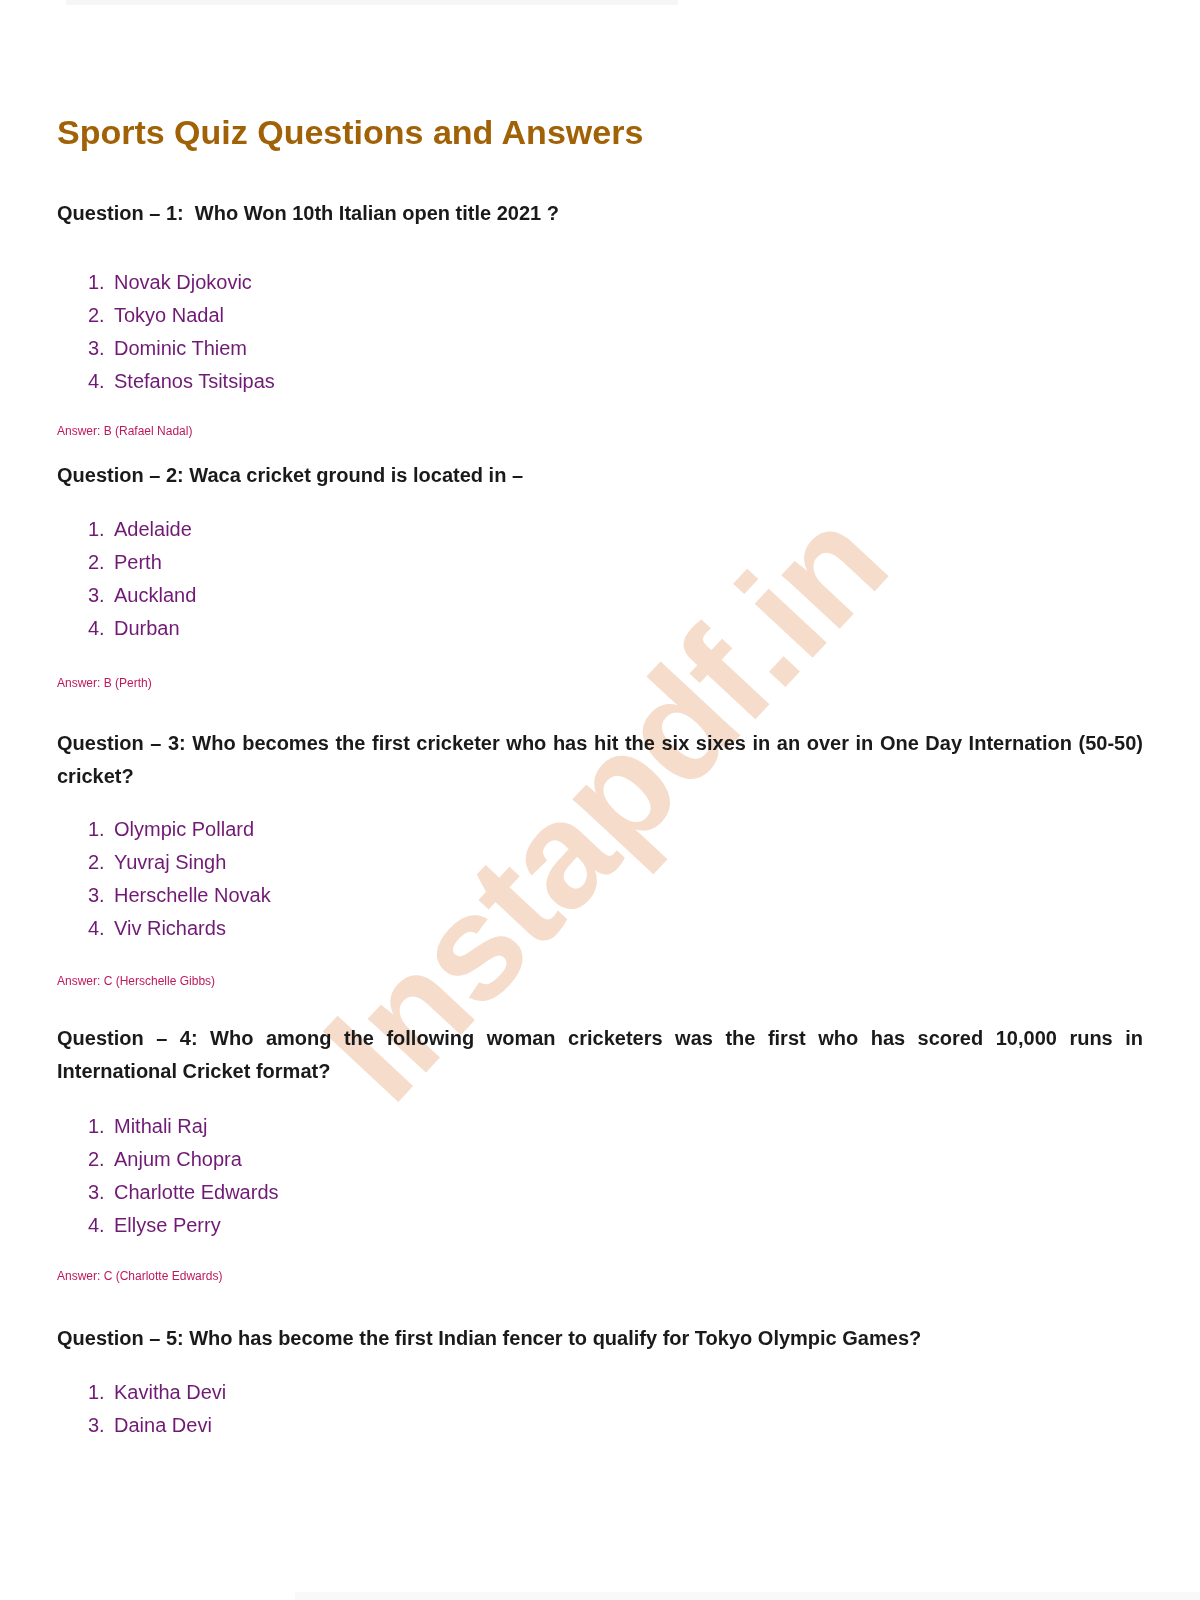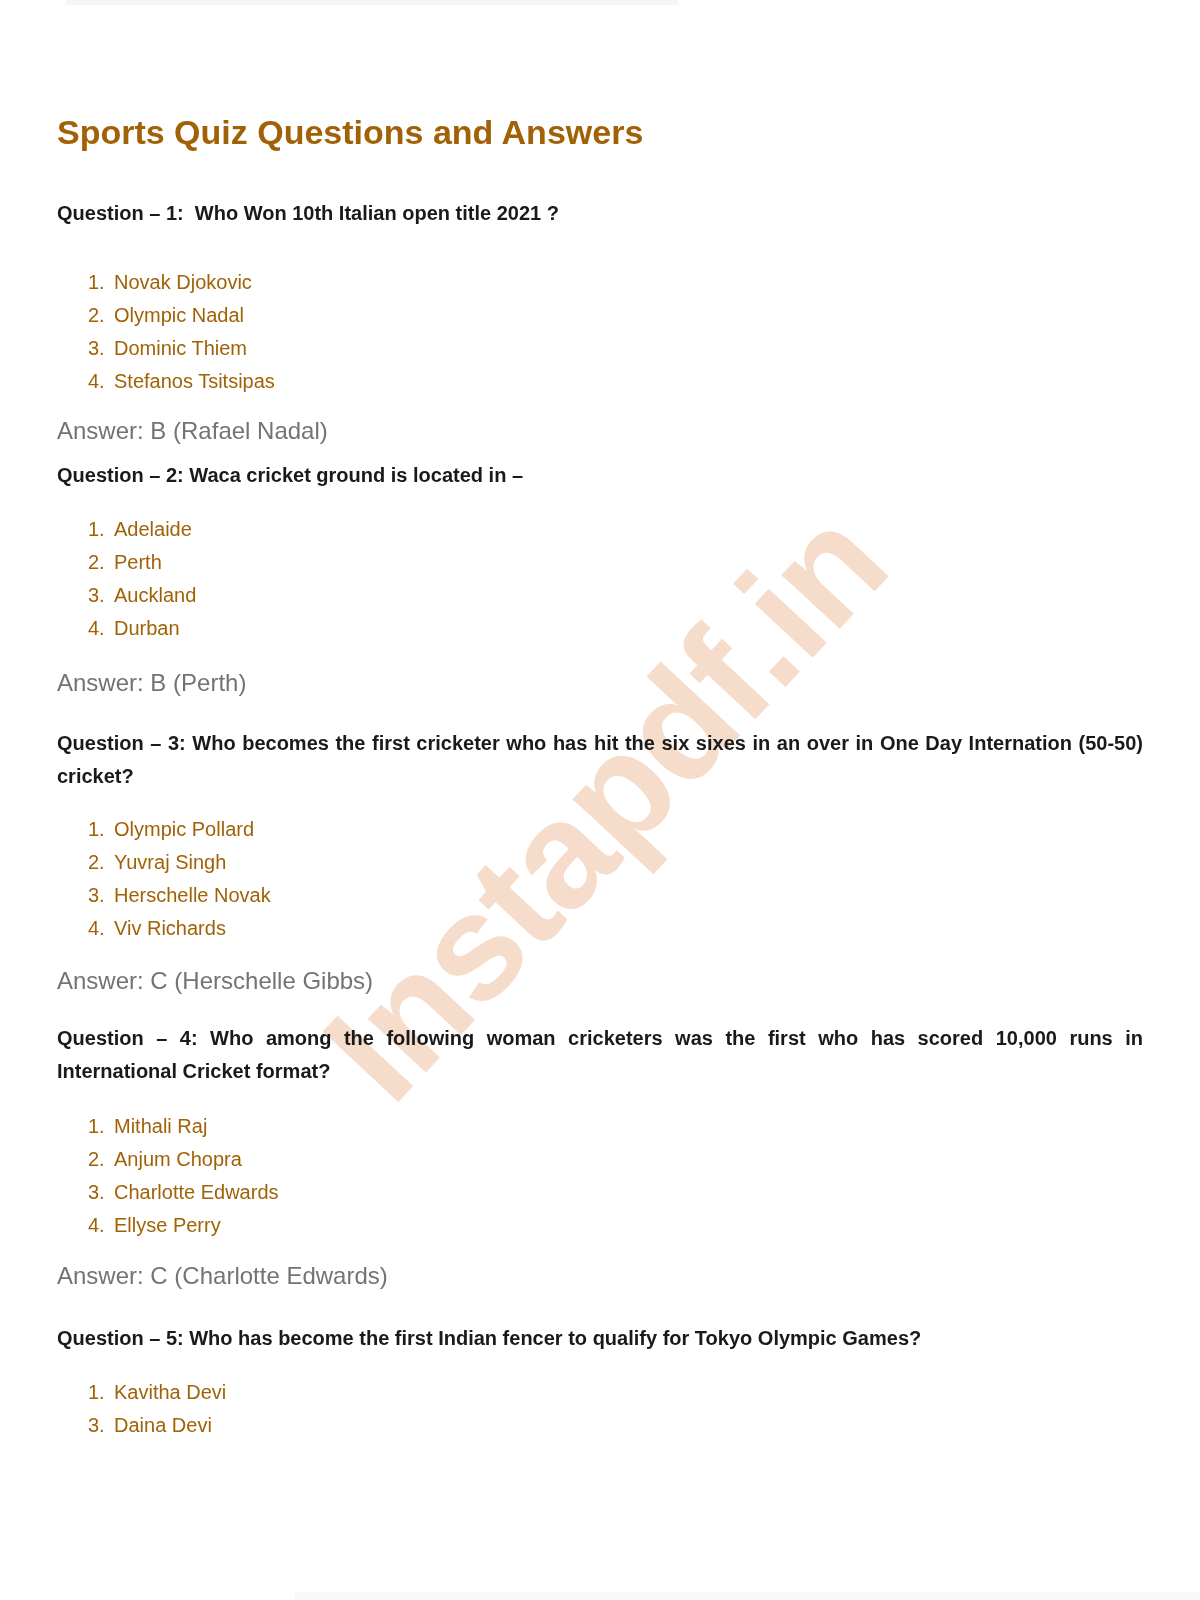--- a/index.html
+++ b/index.html
@@ -63,29 +63,29 @@
   }
   ol.options.o1 { margin-top: 37px; }
   ol.options.o2 { margin-top: 22px; }
   ol.options.o3 { margin-top: 20px; }
   ol.options.o4 { margin-top: 22px; }
   ol.options.o5 { margin-top: 22px; }
   li.option {
     font-size: 20px;
     line-height: 33px;
     height: 33px;
-    color: #a16207;
+    color: #701a75;
   }
   li.option .num { display: inline-block; width: 26px; }
 
   p.answer {
     margin: 0;
-    font-size: 24px;
+    font-size: 12px;
     line-height: 32px;
-    color: #737373;
+    color: #be185d;
   }
   p.answer.a1 { margin-top: 17px; }
   p.answer.a2 { margin-top: 22px; }
   p.answer.a3 { margin-top: 20px; }
   p.answer.a4 { margin-top: 18px; }
 </style>
 </head>
 <body>
 
 <div class="edge-strip top"></div>
@@ -94,21 +94,21 @@
 <div class="watermark">Instapdf.in</div>
 
 <div class="content">
 
   <h1 class="page-title">Sports Quiz Questions and Answers</h1>
 
   <section>
     <p class="q-heading mt-q1">Question – 1: &nbsp;Who Won 10th Italian open title 2021 ?</p>
     <ol class="options o1">
       <li class="option"><span class="num">1.</span><span>Novak Djokovic</span></li>
-      <li class="option"><span class="num">2.</span><span>Olympic Nadal</span></li>
+      <li class="option"><span class="num">2.</span><span>Tokyo Nadal</span></li>
       <li class="option"><span class="num">3.</span><span>Dominic Thiem</span></li>
       <li class="option"><span class="num">4.</span><span>Stefanos Tsitsipas</span></li>
     </ol>
     <p class="answer a1">Answer: B (Rafael Nadal)</p>
   </section>
 
   <section>
     <p class="q-heading mt-q2">Question – 2: Waca cricket ground is located in –</p>
     <ol class="options o2">
       <li class="option"><span class="num">1.</span><span>Adelaide</span></li>

